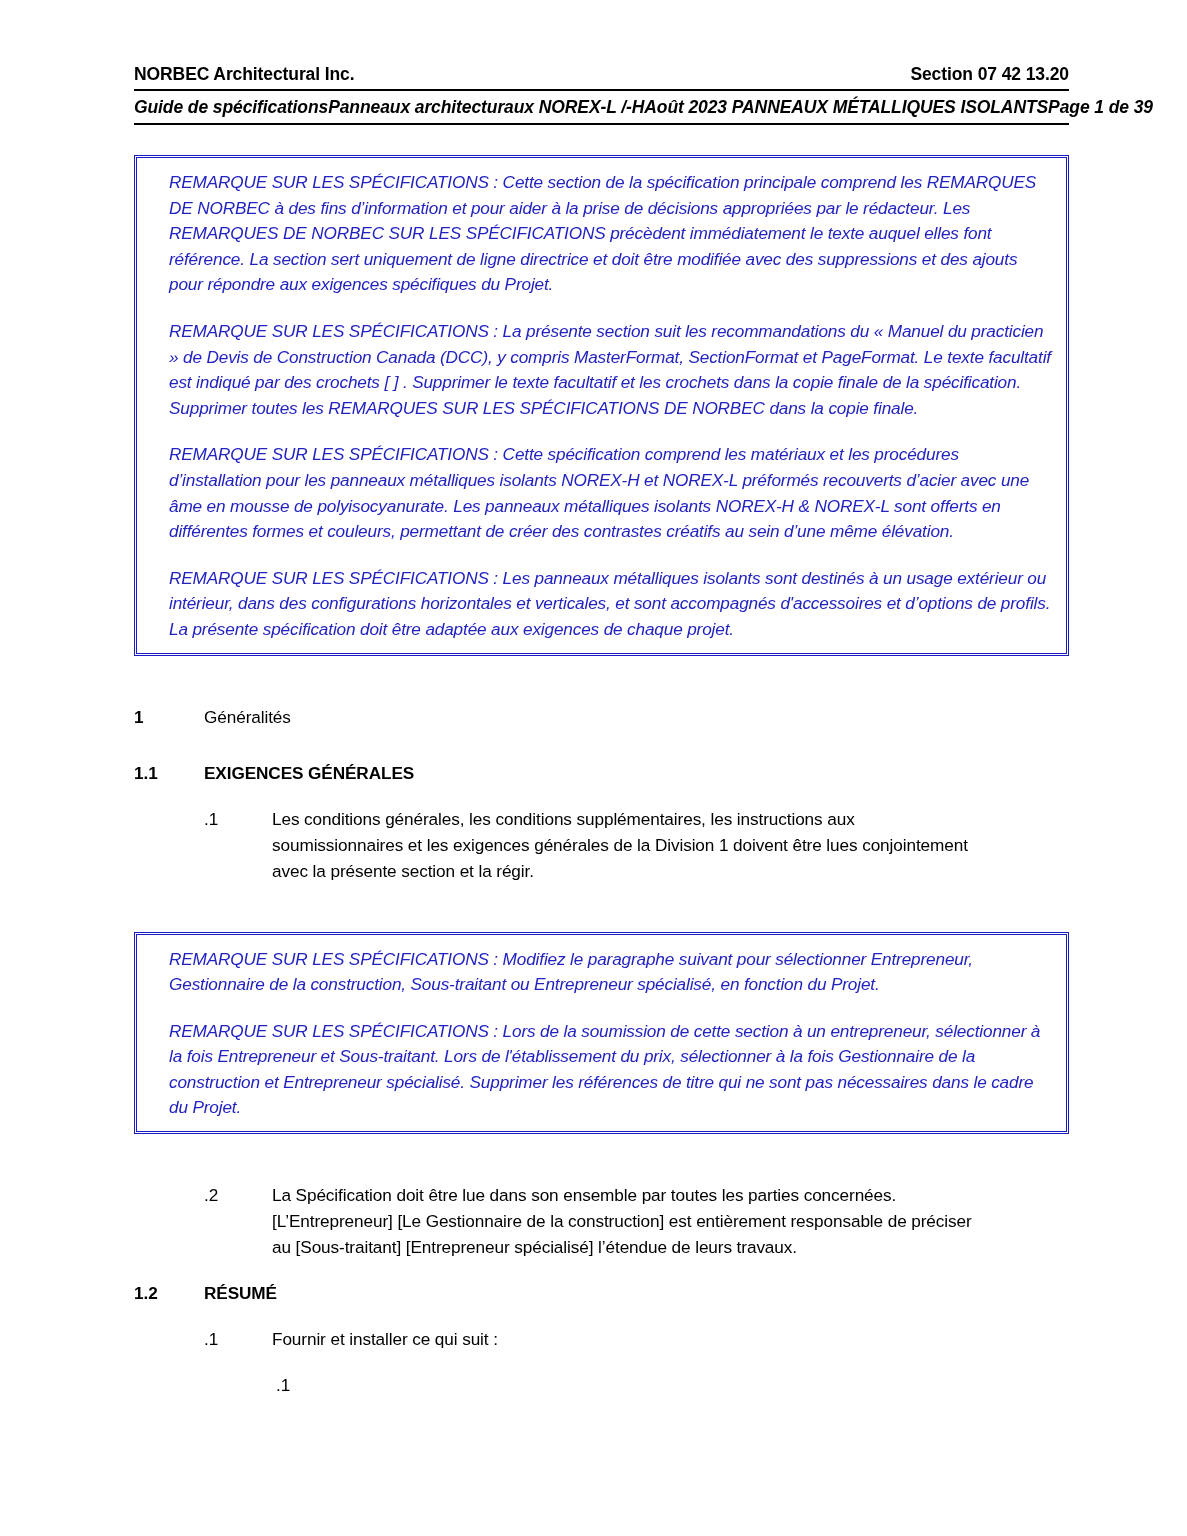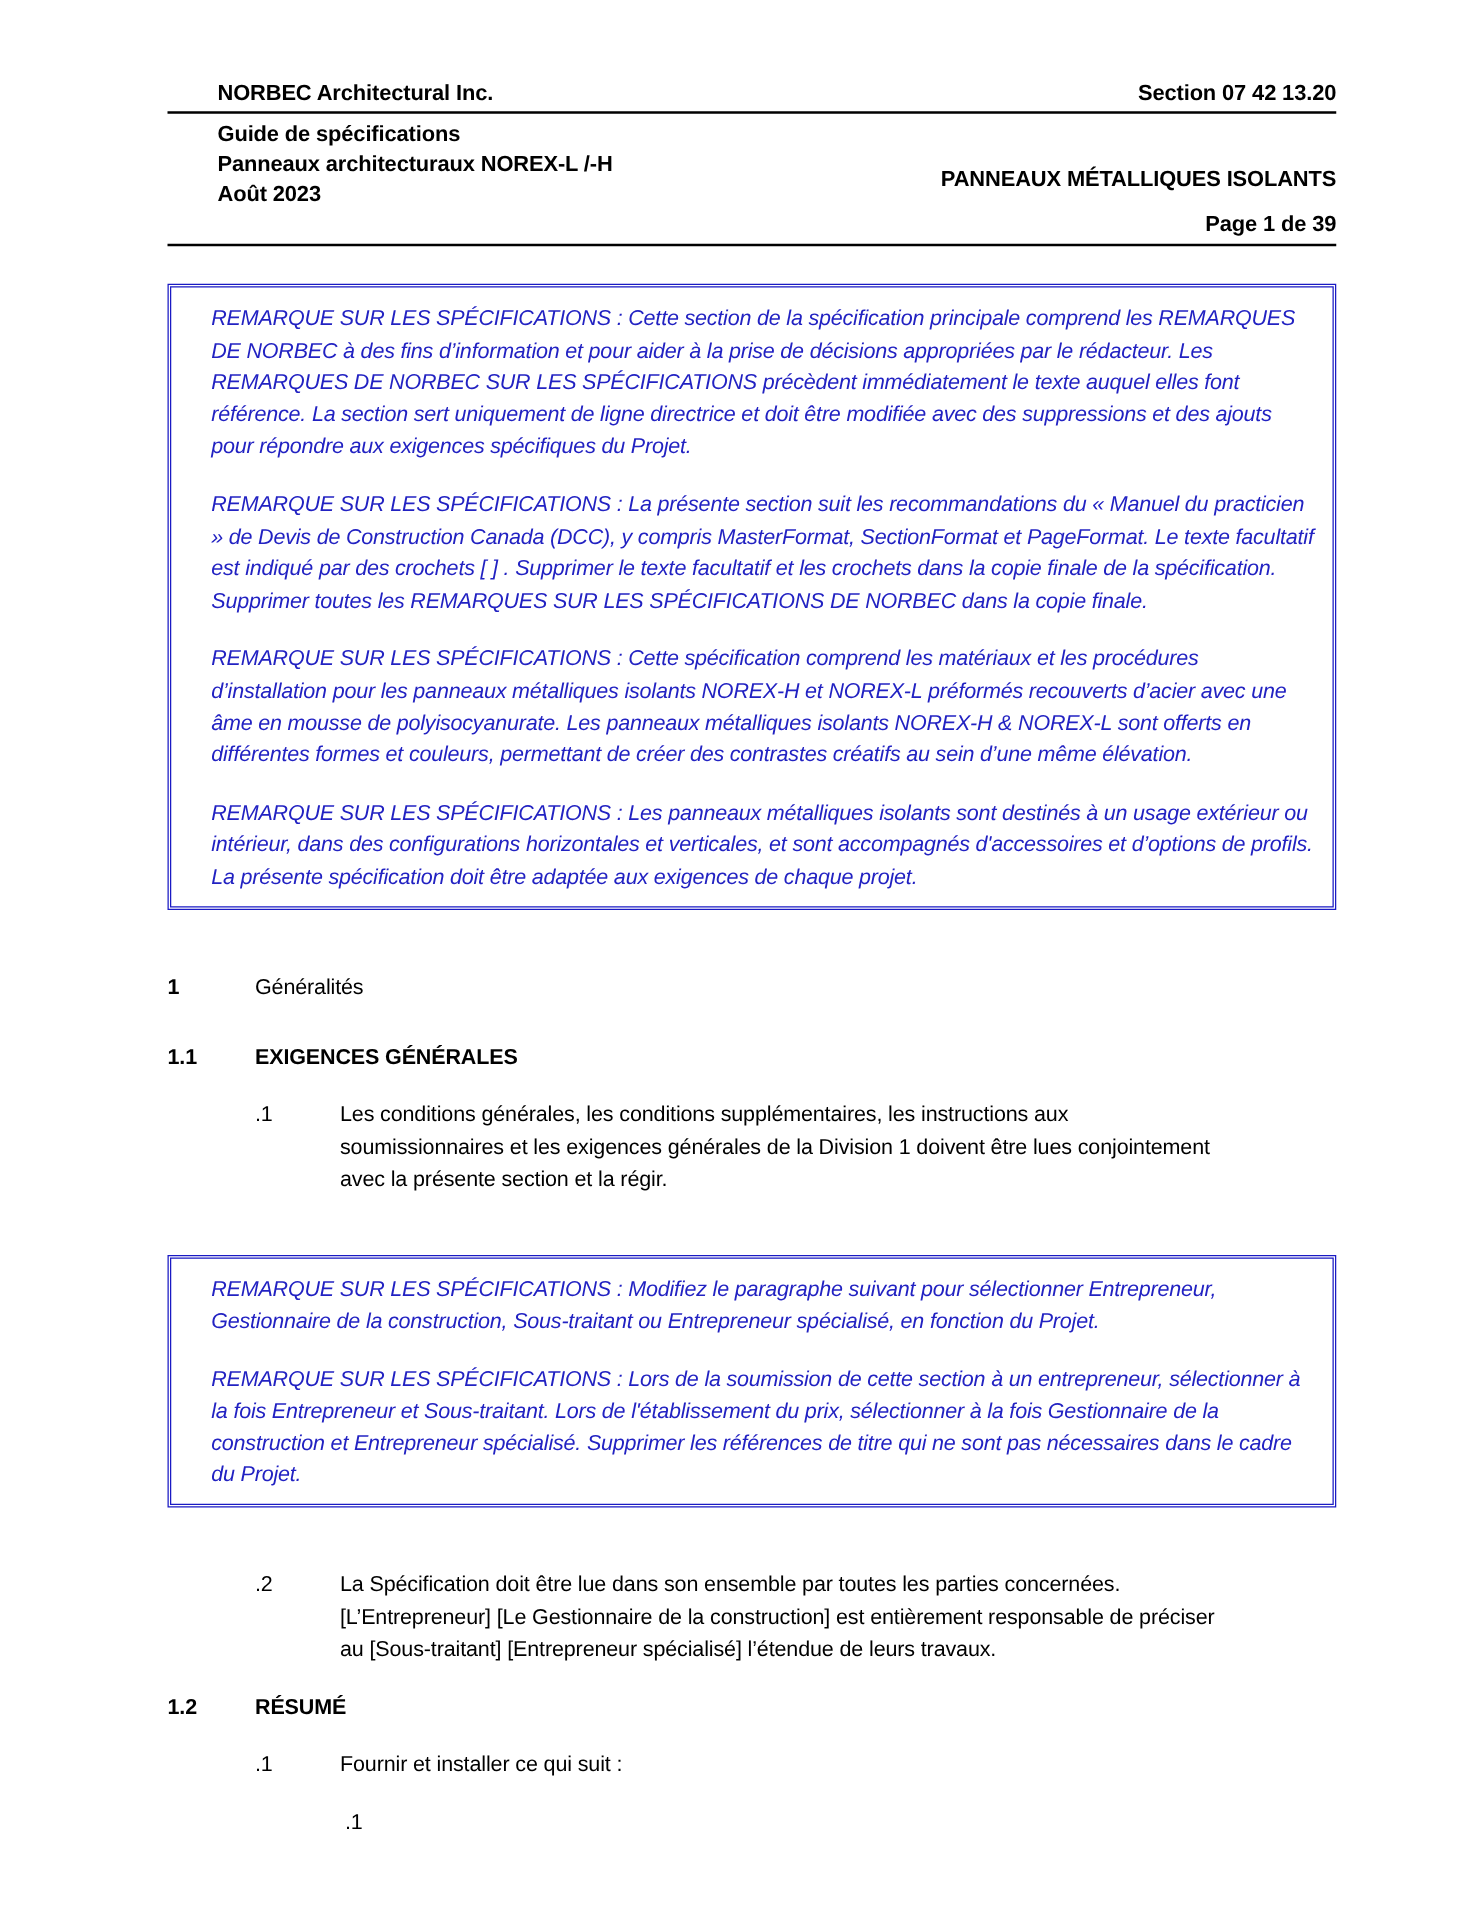--- a/index.html
+++ b/index.html
@@ -28,21 +28,20 @@
     width: 100%;
   }
   .hdr-row {
     display: flex;
     justify-content: space-between;
     align-items: baseline;
     font-weight: bold;
     font-size: 17.5px;
     line-height: 24px;
     letter-spacing: -0.1px;
-    margin-left: 40px;
   }
   .hdr-left { text-align: left; white-space: pre; }
   .hdr-right { text-align: center; white-space: pre; }
 
   .hdr-rule {
     border: 0;
     border-top: 2px solid #000;
     margin: 3px 0 4px 0;
     height: 0;
   }
@@ -52,23 +51,23 @@
     margin: 4px 0 0 0;
     height: 0;
   }
 
   .hdr-block-lines {
     display: flex;
     justify-content: space-between;
   }
   .hdr-col-left, .hdr-col-right {
     display: flex;
-    flex-direction: column;
-  }
-  .hdr-col-right { align-items: flex-end; gap: 12px; }
+    font-style: italic;
+  }
+  .hdr-col-right { align-items: flex-end; }
 
   
   .note-box {
     border: 3px double #1a1ac4;
     padding: 12px 14px 10px 32px;
     margin: 0;
     box-sizing: border-box;
   }
   .note-p {
     color: #2222c2;

